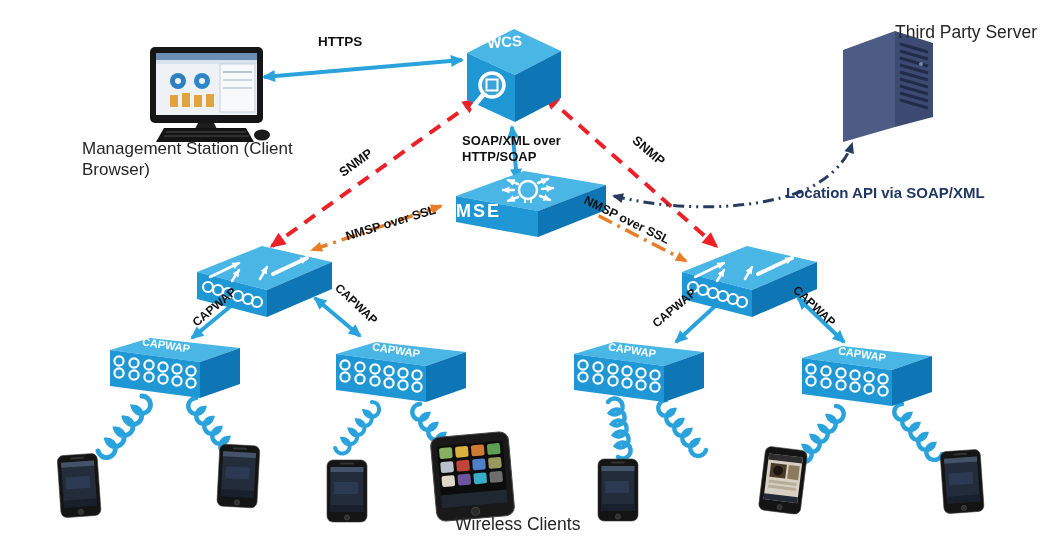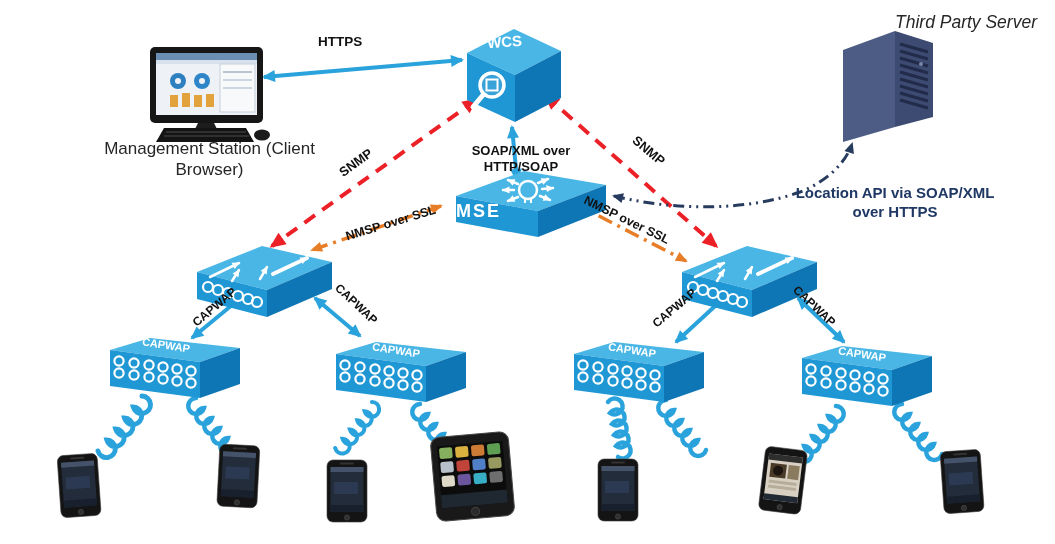--- a/index.html
+++ b/index.html
@@ -1,20 +1,20 @@
 <!DOCTYPE html>
 <html style="--device_top: #49b6e6; --device_front: #1e97d4; --device_side: #0e76b4; --arrow_blue: #2aa3dc; --arrow_red: #ec2027; --arrow_orange: #e87d27; --arrow_navy: #263b5e; --label_dark: #262626; --label_navy: #1f3864; --server_front: #4d5c85; --server_side: #3d4b72;"><head>
 <meta charset="utf-8">
 <style>
   html,body{margin:0;padding:0;background:#fff;}
   #canvas{position:relative;width:1055px;height:544px;background:#fff;overflow:hidden;
           font-family:"Liberation Sans",sans-serif;}
   #scene{position:absolute;left:0;top:0;}
   .lbl{position:absolute;white-space:nowrap;color:var(--label_dark);}
-  .lbl.wrap{white-space:normal;text-align:center;line-height:1.25;}
+  .lbl.wrap{white-space:normal;text-align:left;line-height:1.25;}
   .bold{font-weight:bold;color:#111;}
   .white{color:#fff;}
   .navy{color:var(--label_navy);}
 
   .face-top{fill:var(--device_top);}
   .face-front{fill:var(--device_front);}
   .face-side{fill:var(--device_side);}
   .srv-front{fill:var(--server_front);}
   .srv-side{fill:var(--server_side);}
   .wline{stroke:#fff;fill:none;stroke-width:2.5;stroke-linecap:round;}
@@ -261,34 +261,34 @@
     <rect x="4" y="47" width="34" height="6" fill="#222a36"></rect>
     <circle cx="21" cy="59" r="2.6" fill="#303030" stroke="#555" stroke-width="0.5"></circle>
   </g>
   <use href="#phone" transform="translate(940,452) rotate(-4)"></use>
 </svg>
 
 <div class="lbl white bold" style="left:487px;top:33px;font-size:15px;transform:rotate(-4deg);">WCS</div>
 <div class="lbl white bold" style="left:456px;top:201px;font-size:18px;letter-spacing:2px;">MSE</div>
 
 <div class="lbl wrap" style="left:82px;top:138px;width:255px;font-size:17px;">Management Station (Client Browser)</div>
-<div class="lbl" style="left:895px;top:12px;font-size:17.5px;font-style:italic;">Third Party Server</div>
+<div class="lbl" style="left:895px;top:22px;font-size:17.5px;">Third Party Server</div>
+<div class="lbl" style="left:455px;top:514px;font-size:17.5px;">Wireless Clients</div>
 
 <div class="lbl bold" style="left:318px;top:34px;font-size:13.5px;">HTTPS</div>
-<div class="lbl wrap bold" style="left:462px;top:133px;width:118px;font-size:13px;margin-top:10px;">
+<div class="lbl wrap bold" style="left:462px;top:133px;width:118px;font-size:13px;">
   <div>SOAP/XML over</div>
   <div>HTTP/SOAP</div>
 </div>
 <div class="lbl bold" style="left:337px;top:155px;font-size:13px;transform:rotate(-36deg);">SNMP</div>
 <div class="lbl bold" style="left:630px;top:143px;font-size:13px;transform:rotate(40deg);">SNMP</div>
 <div class="lbl bold" style="left:344px;top:216px;font-size:12.5px;transform:rotate(-17deg);">NMSP over SSL</div>
 <div class="lbl bold" style="left:580px;top:213px;font-size:12.5px;transform:rotate(26deg);">NMSP over SSL</div>
 <div class="lbl wrap navy" style="left:786px;top:184px;width:218px;font-size:15px;font-weight:bold;">
   <div>Location API via SOAP/XML</div>
-  <div>over HTTPS</div>
 </div>
 
 <div class="lbl bold" style="left:188px;top:300px;font-size:12px;transform:rotate(-40deg);">CAPWAP</div>
 <div class="lbl bold" style="left:330px;top:297px;font-size:12px;transform:rotate(43deg);">CAPWAP</div>
 <div class="lbl bold" style="left:648px;top:301px;font-size:12px;transform:rotate(-40deg);">CAPWAP</div>
 <div class="lbl bold" style="left:788px;top:299px;font-size:12px;transform:rotate(43deg);">CAPWAP</div>
 
 <div class="lbl white bold" style="left:142px;top:339px;font-size:11px;transform:rotate(9deg);">CAPWAP</div>
 <div class="lbl white bold" style="left:372px;top:344px;font-size:11px;transform:rotate(9deg);">CAPWAP</div>
 <div class="lbl white bold" style="left:608px;top:344px;font-size:11px;transform:rotate(9deg);">CAPWAP</div>

